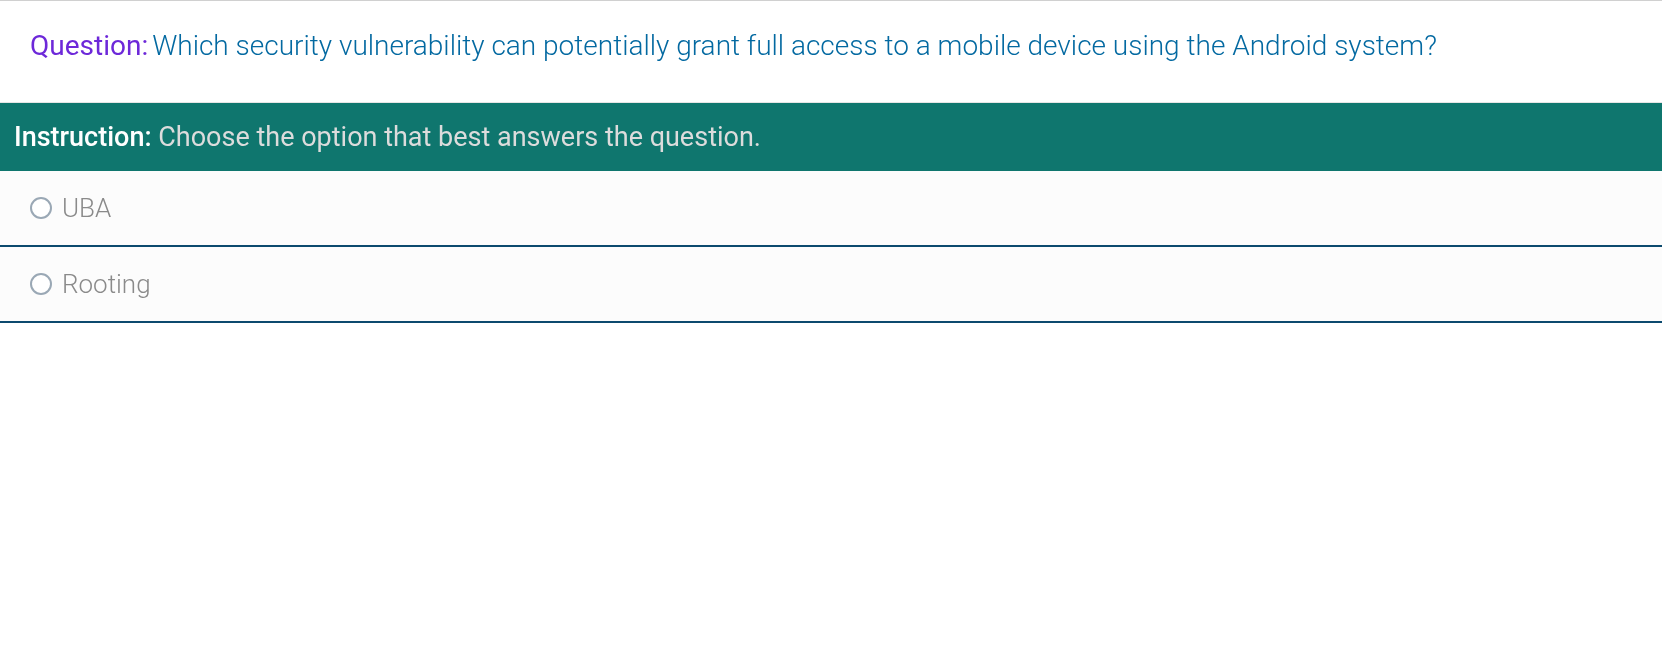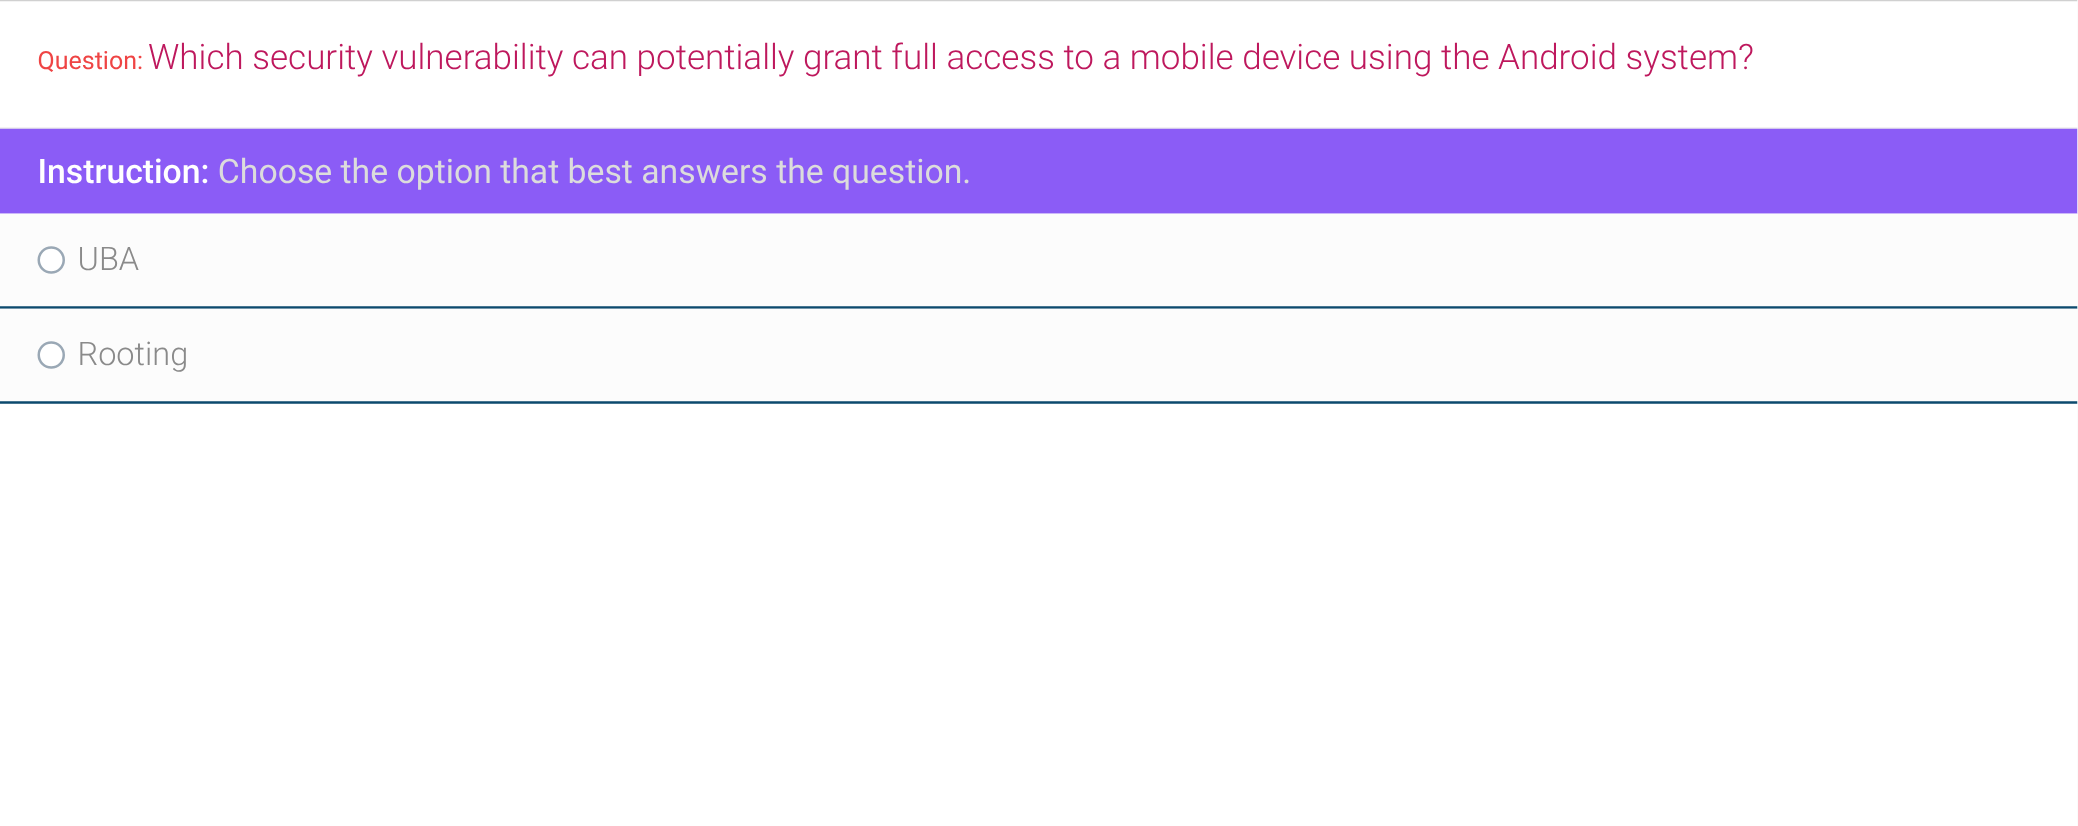--- a/index.html
+++ b/index.html
@@ -18,35 +18,35 @@
       background: #ffffff;
       width: 100%;
       height: 100%;
       border-top: 1px solid #d0d0d0;
     }
     .question-section {
       padding: 28px 30px 40px 30px;
       border-bottom: 1px solid #e5e5e5;
     }
     .question-label {
-      font-size: 20px;
-      color: #ef4444;
+      font-size: 28px;
+      color: #6d28d9;
       font-weight: 400;
       display: inline;
     }
     .question-text {
       font-size: 28px;
-      color: #be185d;
+      color: #0369a1;
       font-weight: 300;
       display: inline;
     }
     .instruction-bar {
-      background: #8b5cf6;
+      background: #0f766e;
       color: #e8e8e8;
-      padding: 18px 30px;
+      padding: 18px 14px;
       font-size: 27px;
       font-weight: 400;
     }
     .instruction-label {
       font-weight: 500;
       color: #ffffff;
     }
     .instruction-text {
       font-weight: 400;
       color: #dcdcdc;

